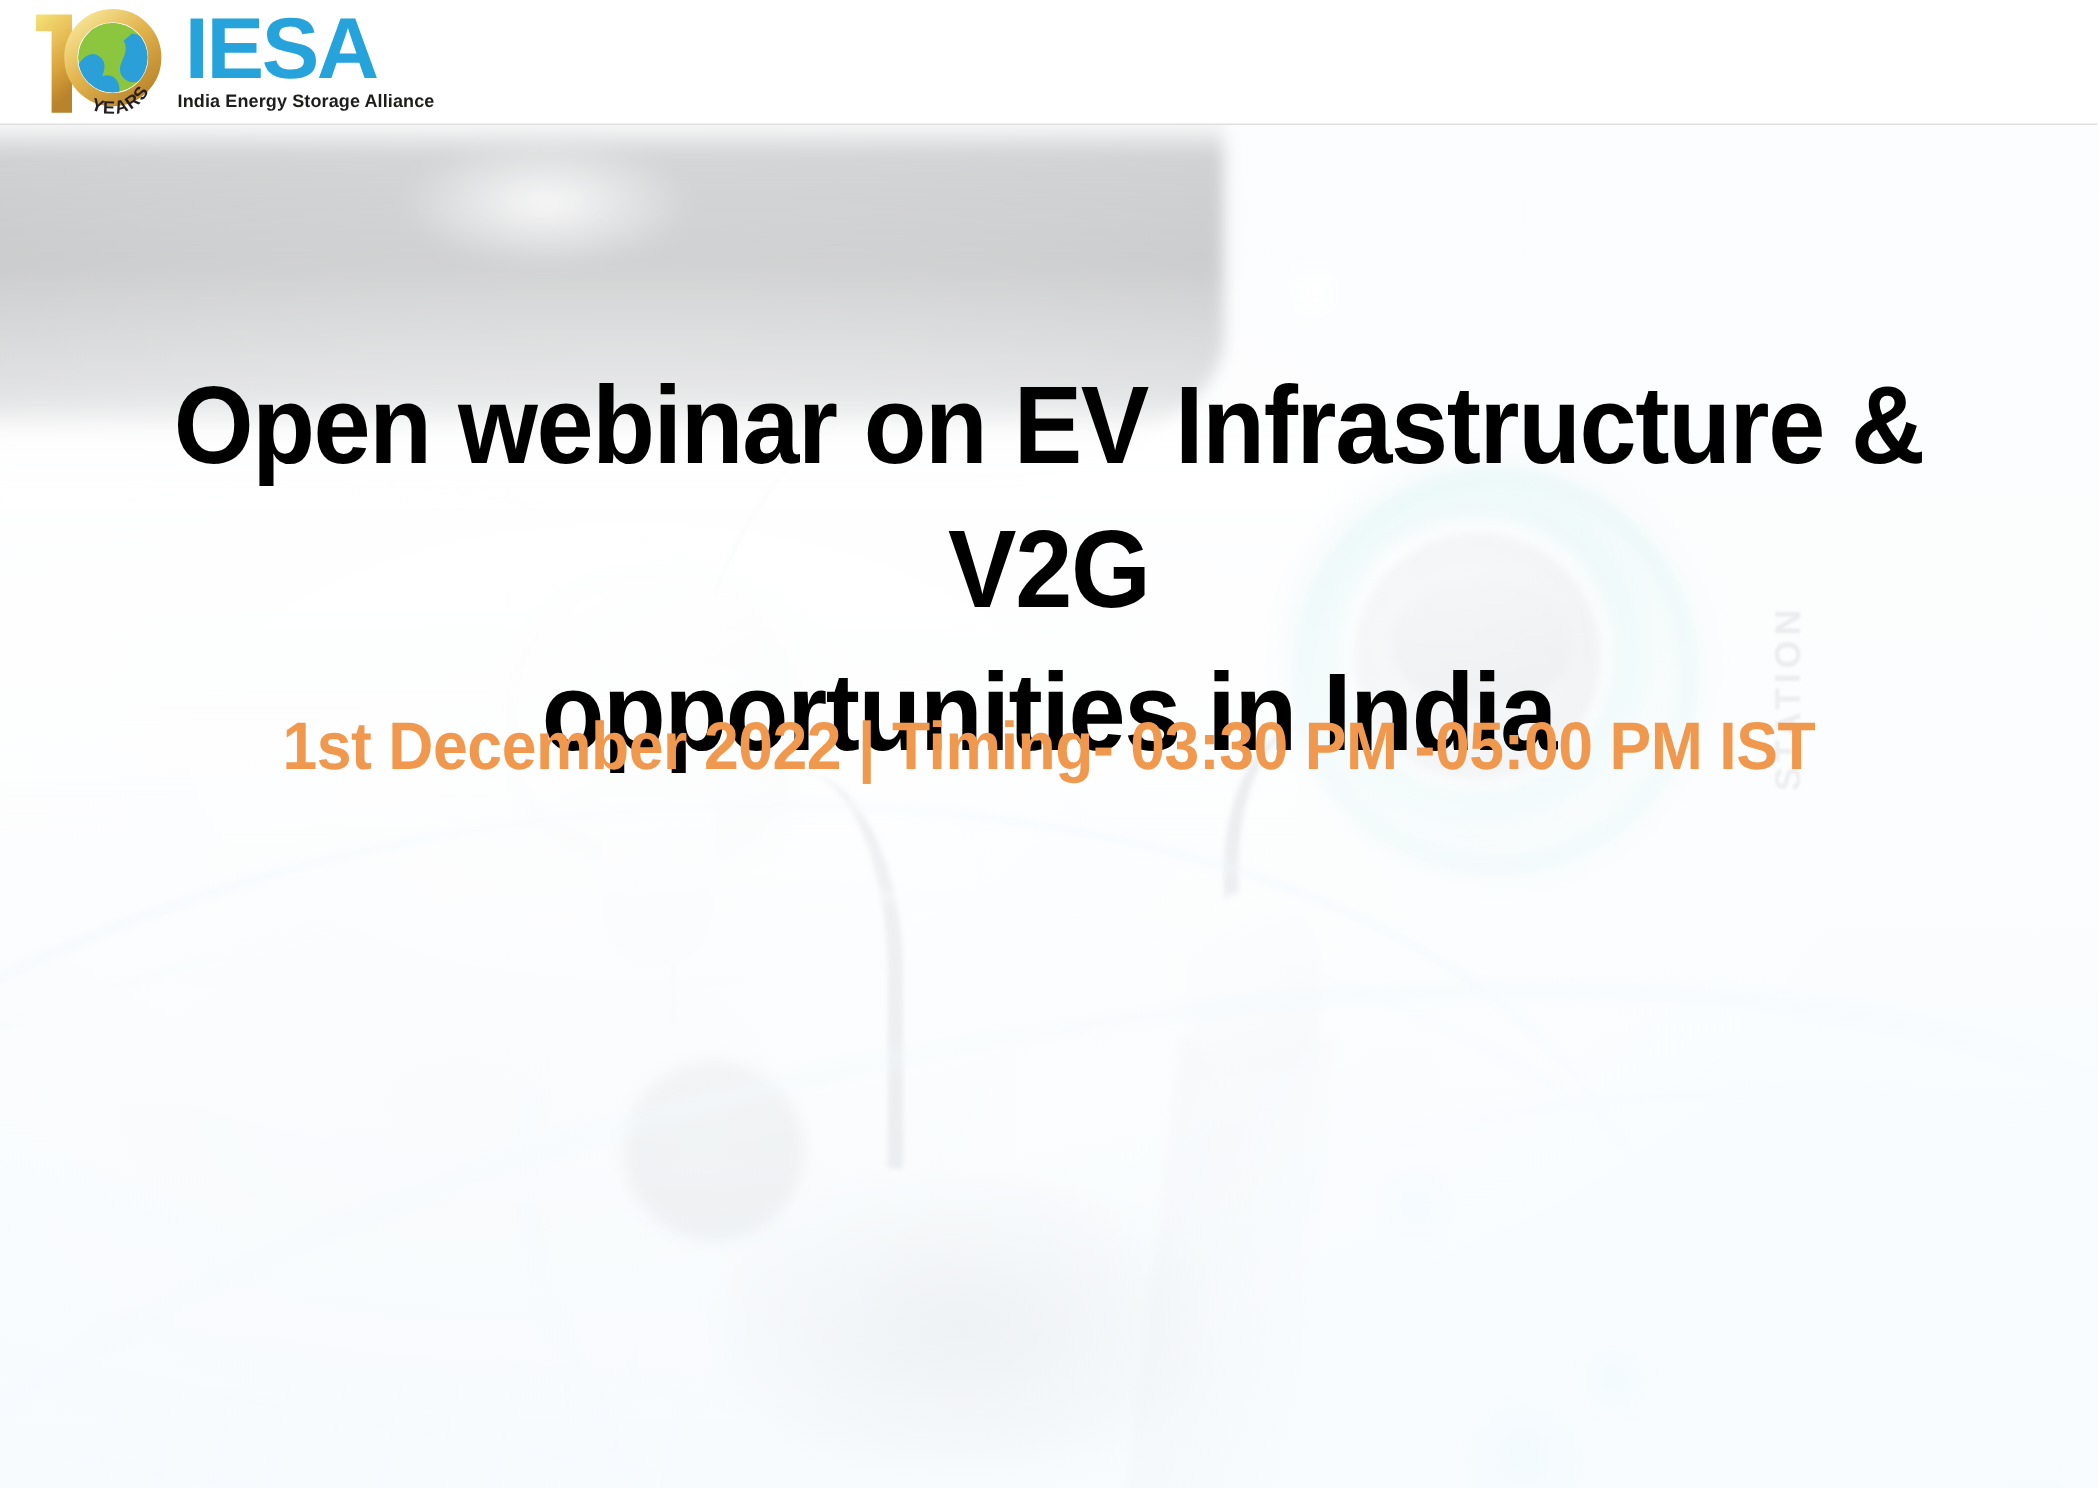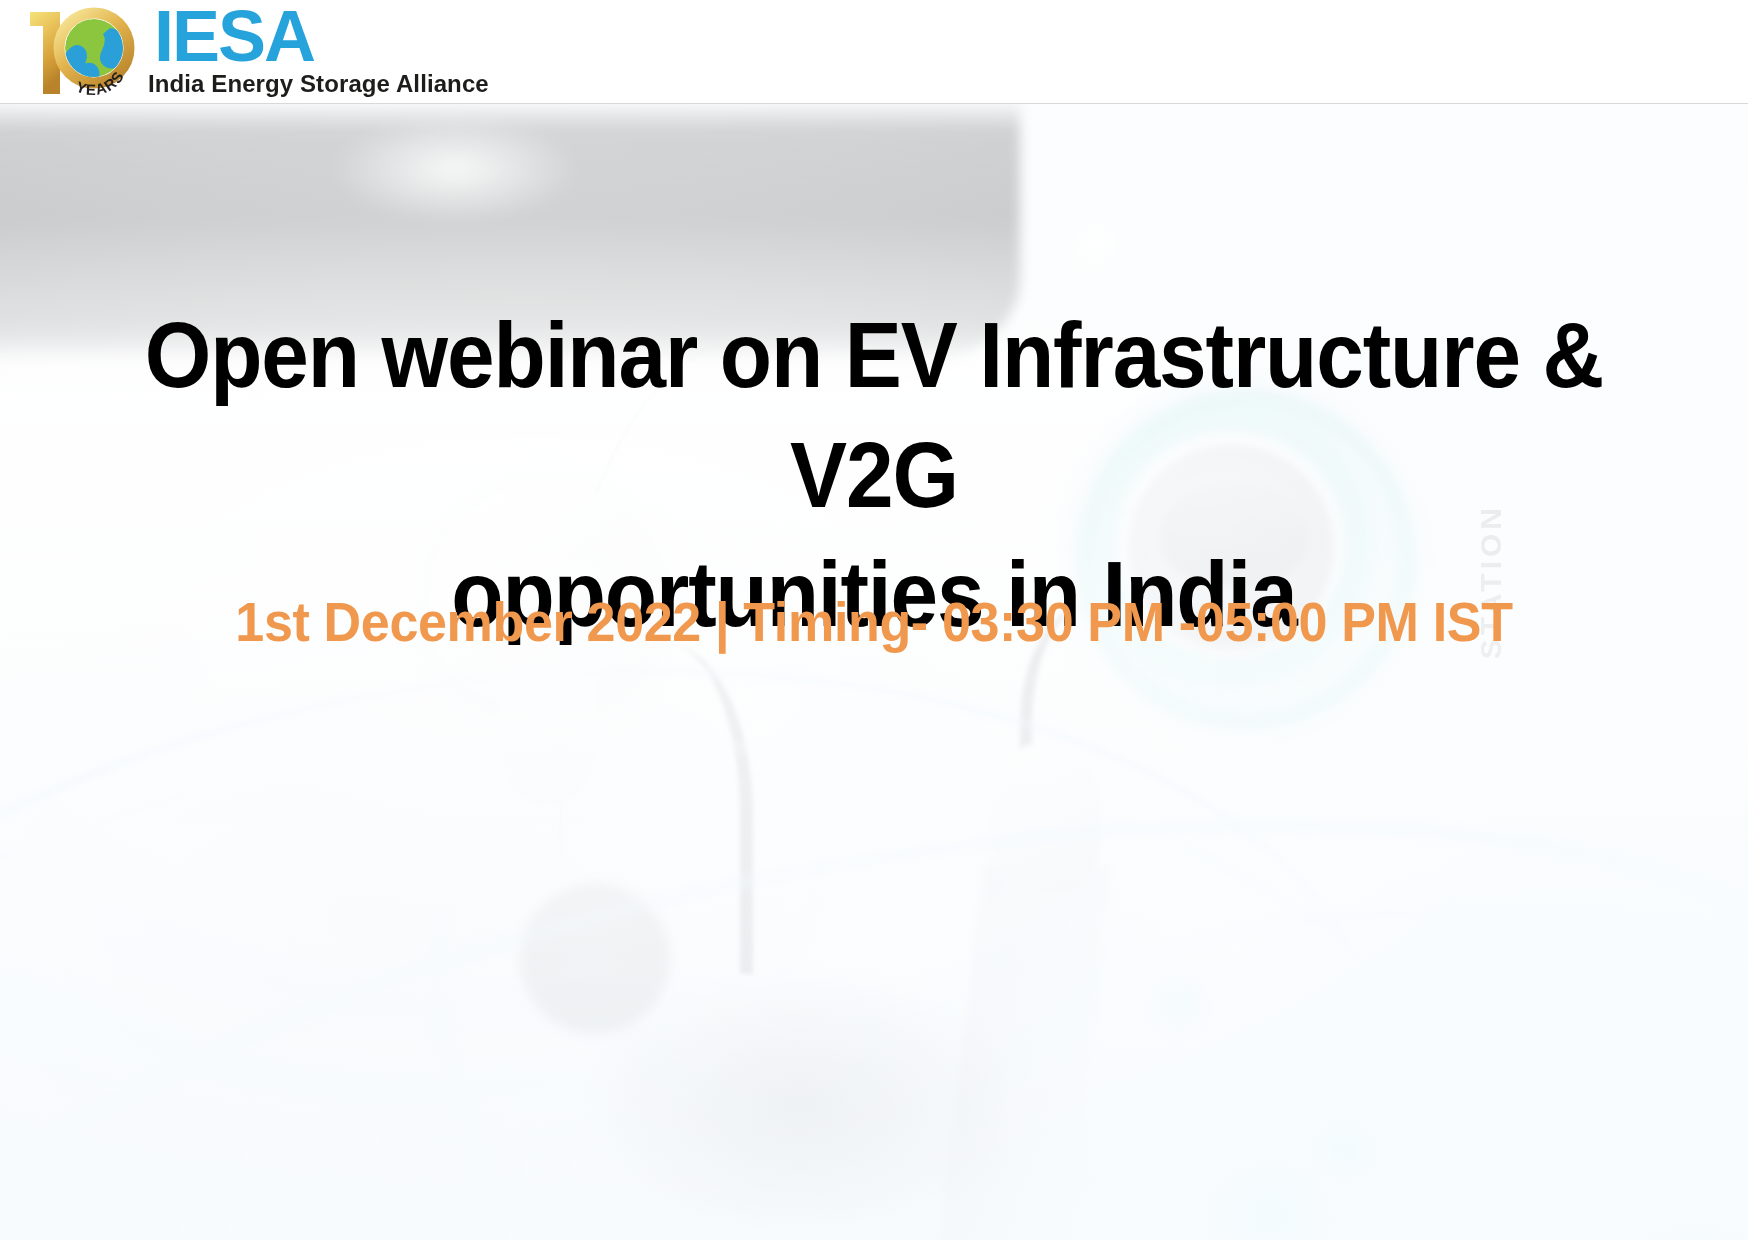--- a/index.html
+++ b/index.html
@@ -54,21 +54,21 @@
     font-size: 72px;
     line-height: 0.80;
     letter-spacing: -2px;
     color: #27A3DC;
     margin-left: 12px;
     margin-top: 2px;
   }
   .logo-tagline {
     font-family: "Liberation Sans", sans-serif;
     font-weight: bold;
-    font-size: 24px;
+    font-size: 15px;
     letter-spacing: 0.1px;
     color: #1d1d1b;
     margin-top: 5px;
     margin-left: 6px;
   }
   .header-rule {
     position: absolute;
     left: 0;
     top: 103px;
     width: 1748px;

